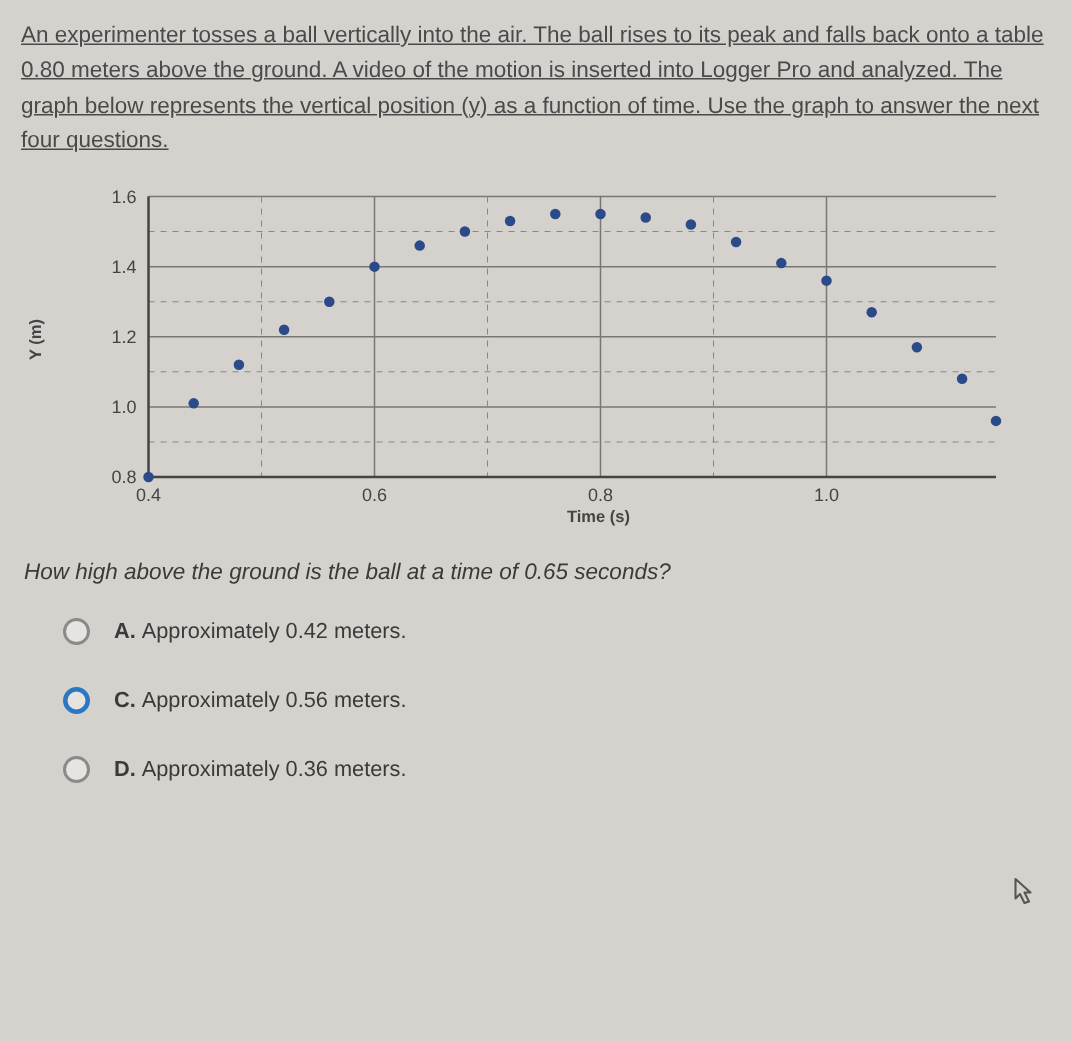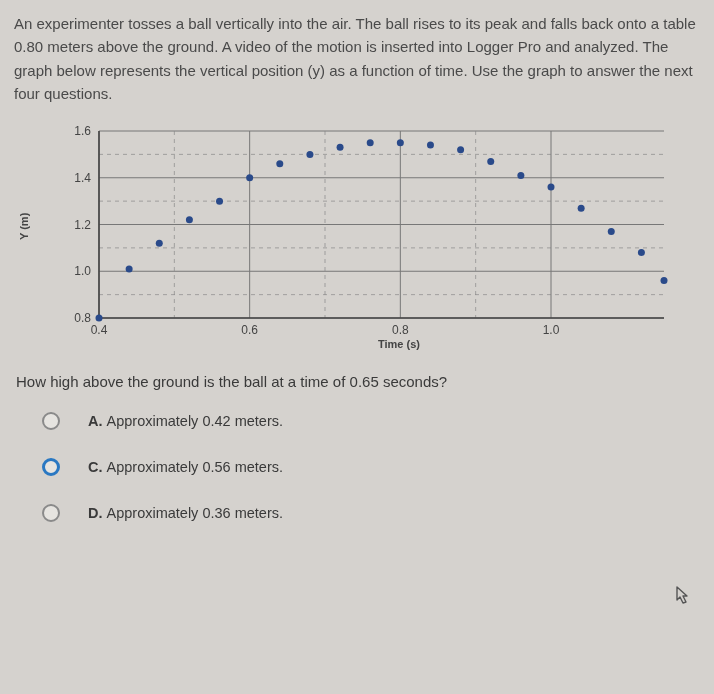--- a/index.html
+++ b/index.html
@@ -11,36 +11,38 @@
     color: #3a3a3a;
     padding: 12px 14px;
     position: relative;
     overflow: hidden;
   }
   .problem-text {
     font-size: 15px;
     line-height: 1.55;
     margin-bottom: 18px;
     color: #4a4a4a;
+    text-decoration: underline;
   }
   .chart-wrap {
     margin: 0 10px 20px 40px;
     position: relative;
   }
   svg.chart { display: block; }
   .question {
     font-size: 15px;
     margin: 18px 0 22px 2px;
     color: #3a3a3a;
+    font-style: italic;
   }
   .options { padding-left: 28px; }
   .option {
     display: flex;
     align-items: center;
-    gap: 28px;
+    gap: 16px;
     margin-bottom: 28px;
     font-size: 14.5px;
   }
   .radio {
     width: 18px; height: 18px;
     border: 2px solid #8a8a8a;
     border-radius: 50%;
     flex: none;
     position: relative;
     background: #e6e4e0;

